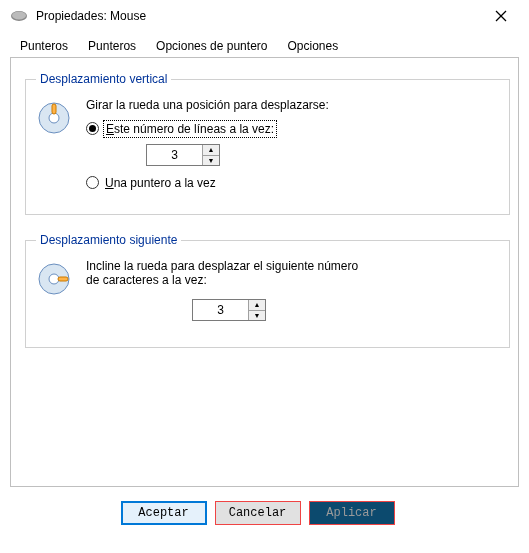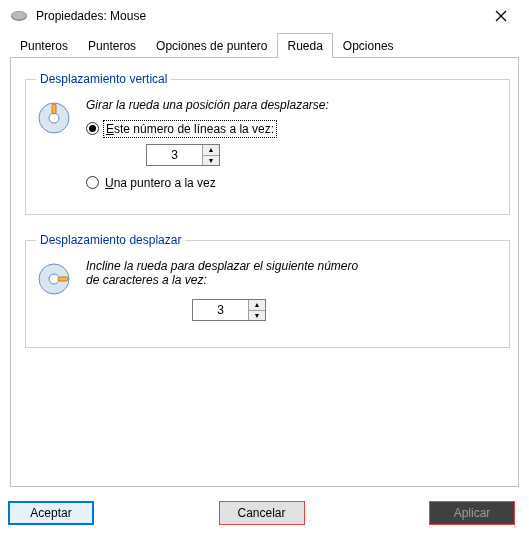--- a/index.html
+++ b/index.html
@@ -71,21 +71,21 @@
   .group-body {
     display: flex;
     gap: 14px;
   }
   .wheel-icon {
     width: 36px; height: 36px;
     flex-shrink: 0;
     margin-top: 2px;
   }
   .opts { flex: 1; }
-  .opt-text { margin-bottom: 10px; font-style: italic; }
+  .opt-text { margin-bottom: 10px; }
   .radio-row {
     display: flex; align-items: flex-start; gap: 6px;
     margin-bottom: 8px;
   }
   .radio {
     width: 13px; height: 13px;
     border: 1px solid #333;
     border-radius: 50%;
     display: inline-flex;
     align-items: center; justify-content: center;
@@ -130,39 +130,40 @@
     flex: 1;
     display: flex; align-items: center; justify-content: center;
     font-size: 7px;
     border-left: none;
     background: #efefef;
   }
   .spinner .btns div:first-child { border-bottom: 1px solid #a0a0a0; }
   .buttons {
     display: flex;
     gap: 8px;
-    justify-content: space-between;
-    padding: 14px 14px 0 8px;
+    justify-content: center;
+    padding: 14px 14px 0 0;
+    font-family: Liberation Mono, monospace;
   }
   .btn {
     min-width: 86px;
     height: 24px;
     border: 1px solid #ef4444;
     background: #e1e1e1;
     display: flex; align-items: center; justify-content: center;
     font-size: 12px;
     padding: 0 12px;
   }
   .btn.default {
     border: 2px solid #0078d7;
     background: #e5f1fb;
   }
   .btn.disabled {
     color: #9a9a9a;
-    background: #404040;
+    background: #0c4a6e;
   }
 </style>
 </head>
 <body>
 
 <div class="titlebar">
   <span class="mouse-ico">
     <svg viewBox="0 0 18 12">
         <ellipse cx="9" cy="6" rx="8" ry="5" fill="#888"></ellipse>
         <ellipse cx="9" cy="5.5" rx="7" ry="4" fill="#bbb"></ellipse>
@@ -174,21 +175,20 @@
         <line x1="1" y1="1" x2="11" y2="11" stroke="#000" stroke-width="1.2"></line>
         <line x1="11" y1="1" x2="1" y2="11" stroke="#000" stroke-width="1.2"></line>
       </svg>
   </span>
 </div>
 
 <div class="tabs">
   <div class="tab">Punteros</div>
   <div class="tab">Punteros</div>
   <div class="tab">Opciones de puntero</div>
-  <div class="tab active">Rueda</div>
   <div class="tab">Opciones</div>
 </div>
 
 <div class="page">
 
   <fieldset class="group">
     <legend>Desplazamiento vertical</legend>
     <div class="group-body">
       <span class="wheel-icon">
         <svg viewBox="0 0 36 36">
@@ -219,21 +219,21 @@
 
         <div class="radio-row">
           <span class="radio"></span>
           <span class="radio-label"><span class="underline-accel">U</span><span>na puntero a la vez</span></span>
         </div>
       </div>
     </div>
   </fieldset>
 
   <fieldset class="group">
-    <legend>Desplazamiento desplazar</legend>
+    <legend>Desplazamiento siguiente</legend>
     <div class="group-body">
       <span class="wheel-icon">
         <svg viewBox="0 0 36 36">
             <circle cx="18" cy="18" r="15" fill="#d9e6f2" stroke="#6a8fbf" stroke-width="1"></circle>
             <circle cx="18" cy="18" r="5" fill="#fff" stroke="#6a8fbf"></circle>
             <rect x="22" y="16" width="10" height="4" rx="2" fill="#ffb347" stroke="#cc7a00"></rect>
           </svg>
       </span>
       <div class="opts">
         <div class="opt-text" style="max-width:280px">Incline la rueda para desplazar el siguiente número de caracteres a la vez:</div>

